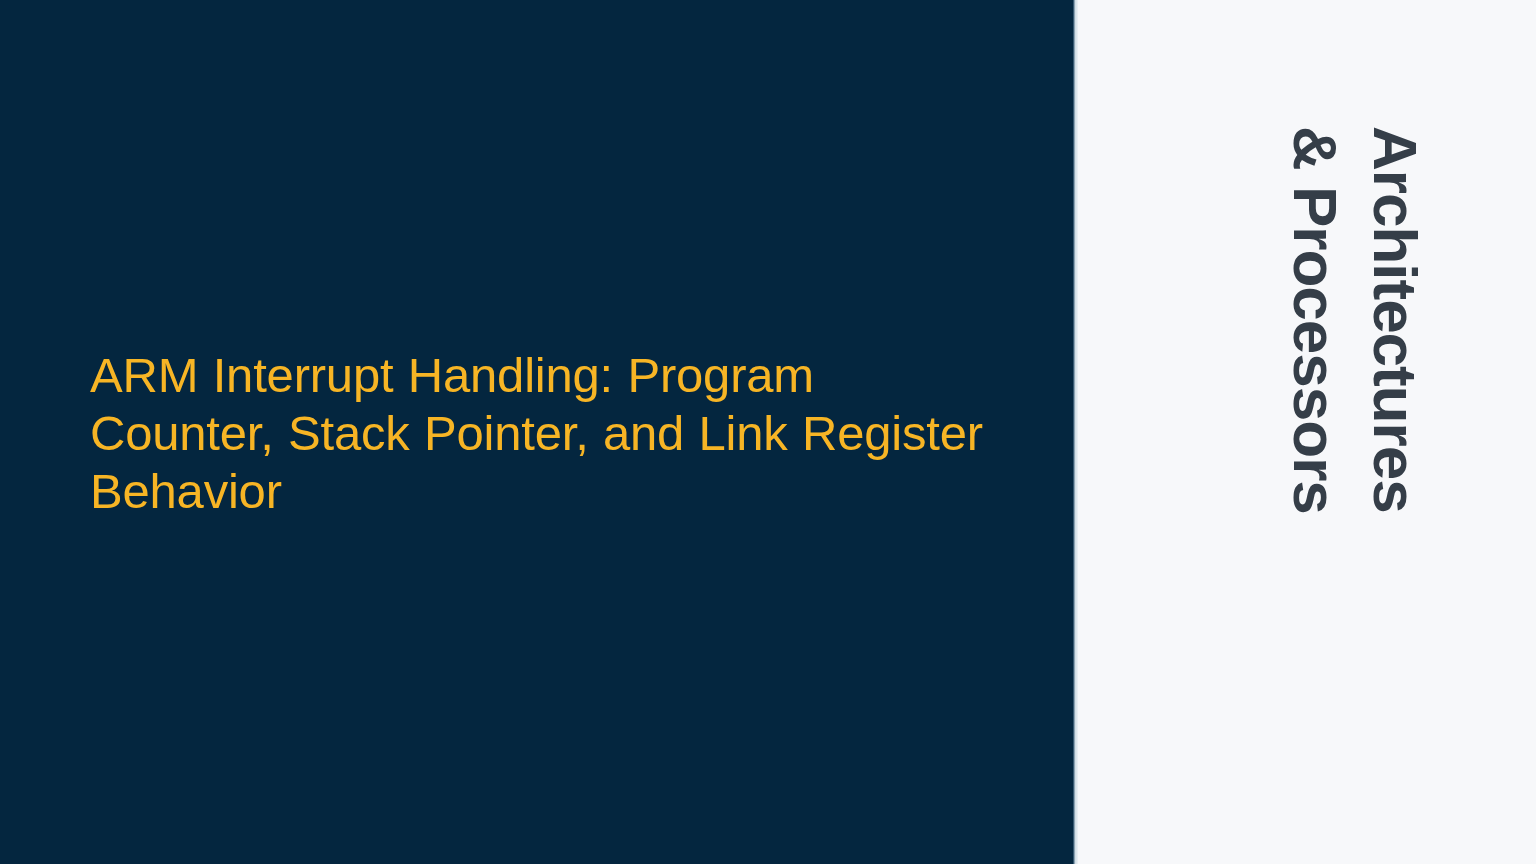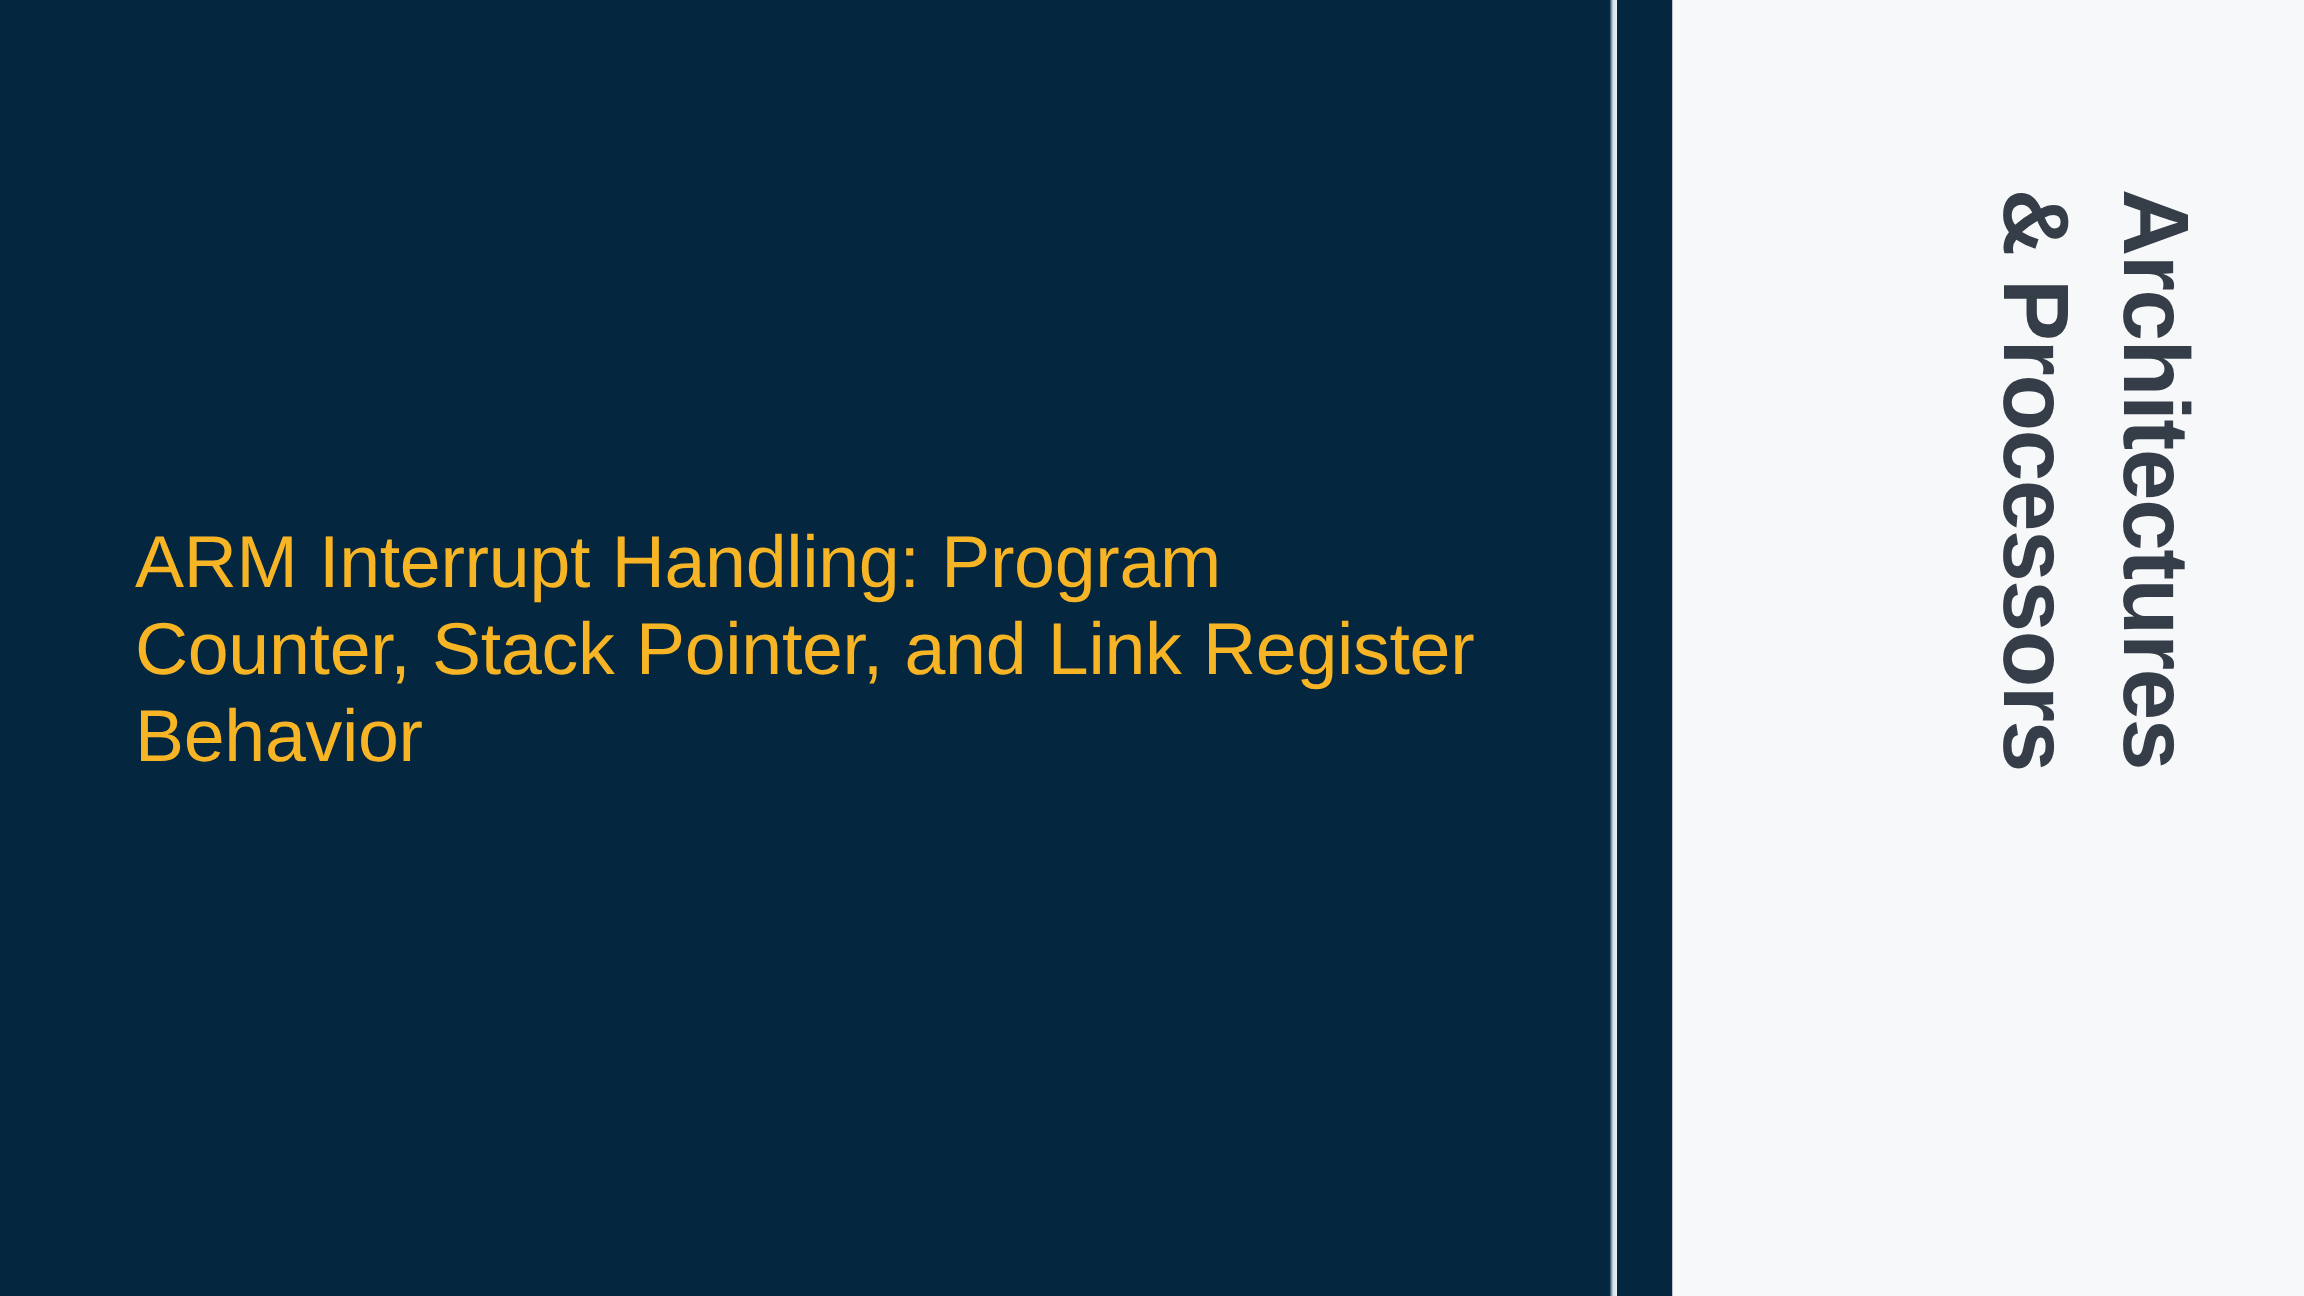--- a/index.html
+++ b/index.html
@@ -26,21 +26,20 @@
 
   
   #left-panel {
     position: relative;
     width: 1074px;
     height: 864px;
     background: #04263f;
     flex: 0 0 1074px;
     display: flex;
     align-items: center;
-    padding-left: 41px;
   }
 
   #title-block {
     position: absolute;
     left: 90px;
     top: 346px;
     width: 920px;
   }
 
   #slide-title {

